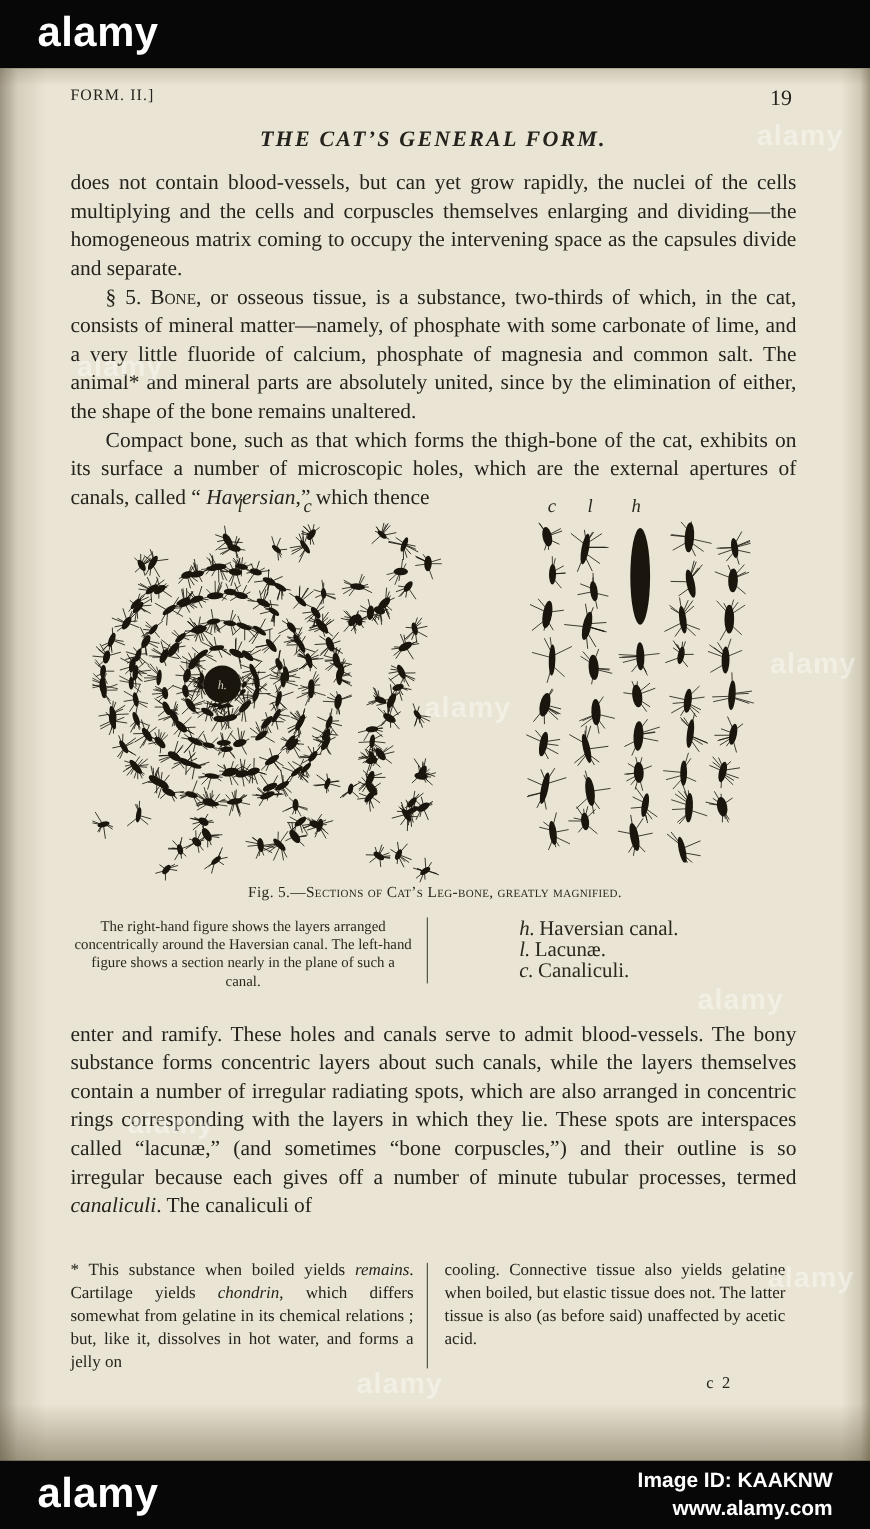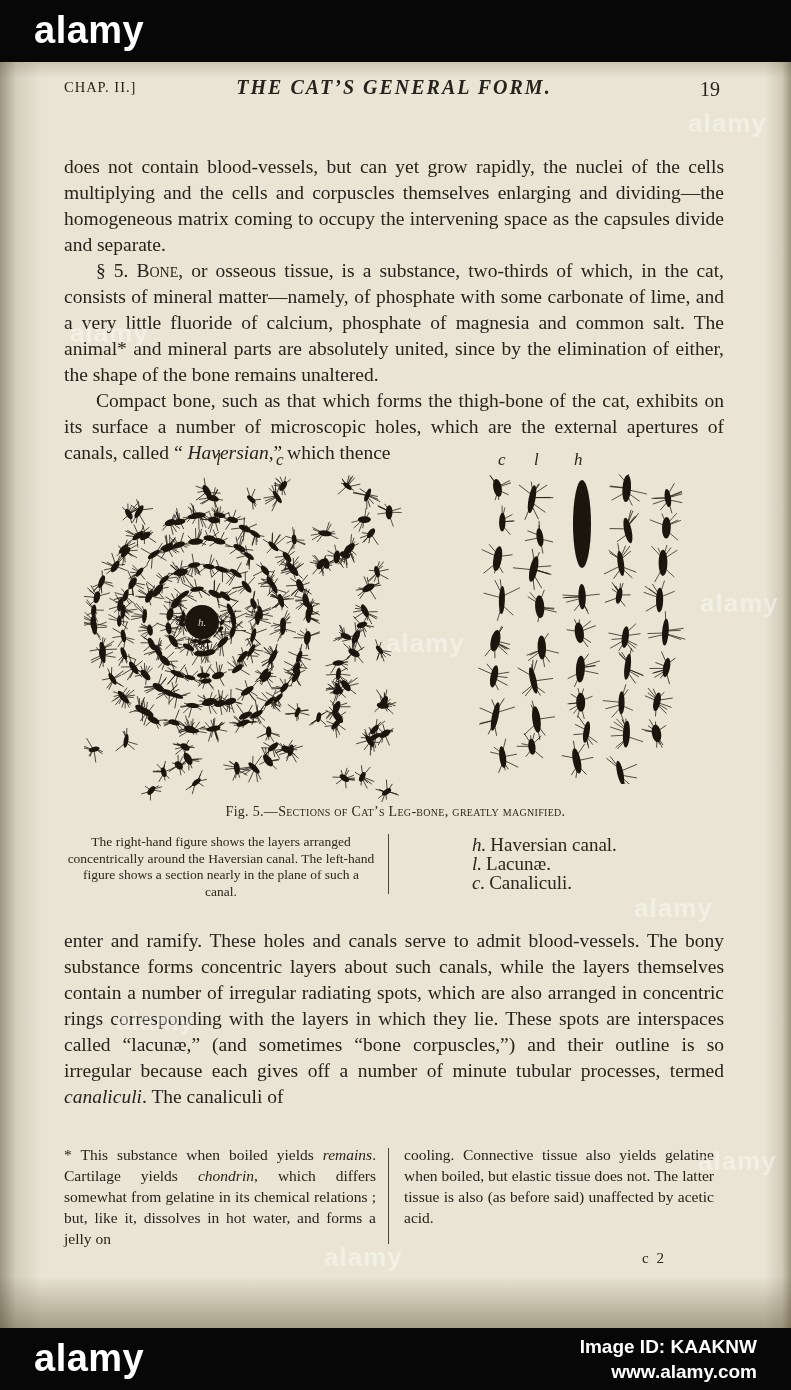--- a/index.html
+++ b/index.html
@@ -22,21 +22,21 @@
     background:
       linear-gradient(90deg,rgba(82,72,52,.5),rgba(82,72,52,.14) 16px,rgba(82,72,52,0) 42px),
       linear-gradient(270deg,rgba(96,84,58,.55),rgba(96,84,58,.18) 9px,rgba(96,84,58,0) 26px),
       linear-gradient(0deg,rgba(100,88,60,.5),rgba(100,88,60,0) 52px),
       linear-gradient(180deg,rgba(100,88,60,.22),rgba(100,88,60,0) 16px),
       #e9e4d3;}
 
   .header{position:absolute;top:14px;left:64px;width:660px;height:24px;}
   .chap{position:absolute;left:0;top:3px;font-size:14.5px;letter-spacing:1px;}
   .title{position:absolute;left:0;right:0;text-align:center;font-size:20px;font-weight:bold;
-         font-style:italic;letter-spacing:2px;}
+         font-style:italic;letter-spacing:2px;margin-top:40px;}
   .pageno{position:absolute;right:4px;top:2px;font-size:20px;text-align:center;}
 
   .textblock{position:absolute;left:64px;width:660px;font-size:19.5px;line-height:26px;
              text-align:justify;}
   .tb1{top:46px;margin-top:46px;}
   .tb2{top:866px;}
   .para{text-indent:32px;}
   .para.noindent{text-indent:0;}
   .it{font-style:italic;}
   .sc{font-variant:small-caps;}
@@ -72,21 +72,21 @@
 </head>
 <body>
 
 <div class="bar top">
   <div class="logo">alamy</div>
 </div>
 
 <div class="paper">
 
   <div class="header">
-    <span class="chap">CHAP. II.]</span>
+    <span class="chap">FORM. II.]</span>
     <span class="title">THE CAT’S GENERAL FORM.</span>
     <span class="pageno">19</span>
   </div>
 
   <div class="textblock tb1">
     <p class="para noindent"><span>does not contain blood-vessels, but can yet grow rapidly, the nuclei of the cells multiplying and the cells and corpuscles themselves enlarging and dividing—the homogeneous matrix coming to occupy the intervening space as the capsules divide and separate.</span></p>
     <p class="para"><span>§ 5. </span><span class="sc">Bone</span><span>, or osseous tissue, is a substance, two-thirds of which, in the cat, consists of mineral matter—namely, of phosphate with some carbonate of lime, and a very little fluoride of calcium, phosphate of magnesia and common salt.  The animal* and mineral parts are absolutely united, since by the elimination of either, the shape of the bone remains unaltered.</span></p>
     <p class="para"><span>Compact bone, such as that which forms the thigh-bone of the cat, exhibits on its surface a number of microscopic holes, which are the external apertures of canals, called “ </span><span class="it">Haversian</span><span>,” which thence</span></p>
   </div>
 

